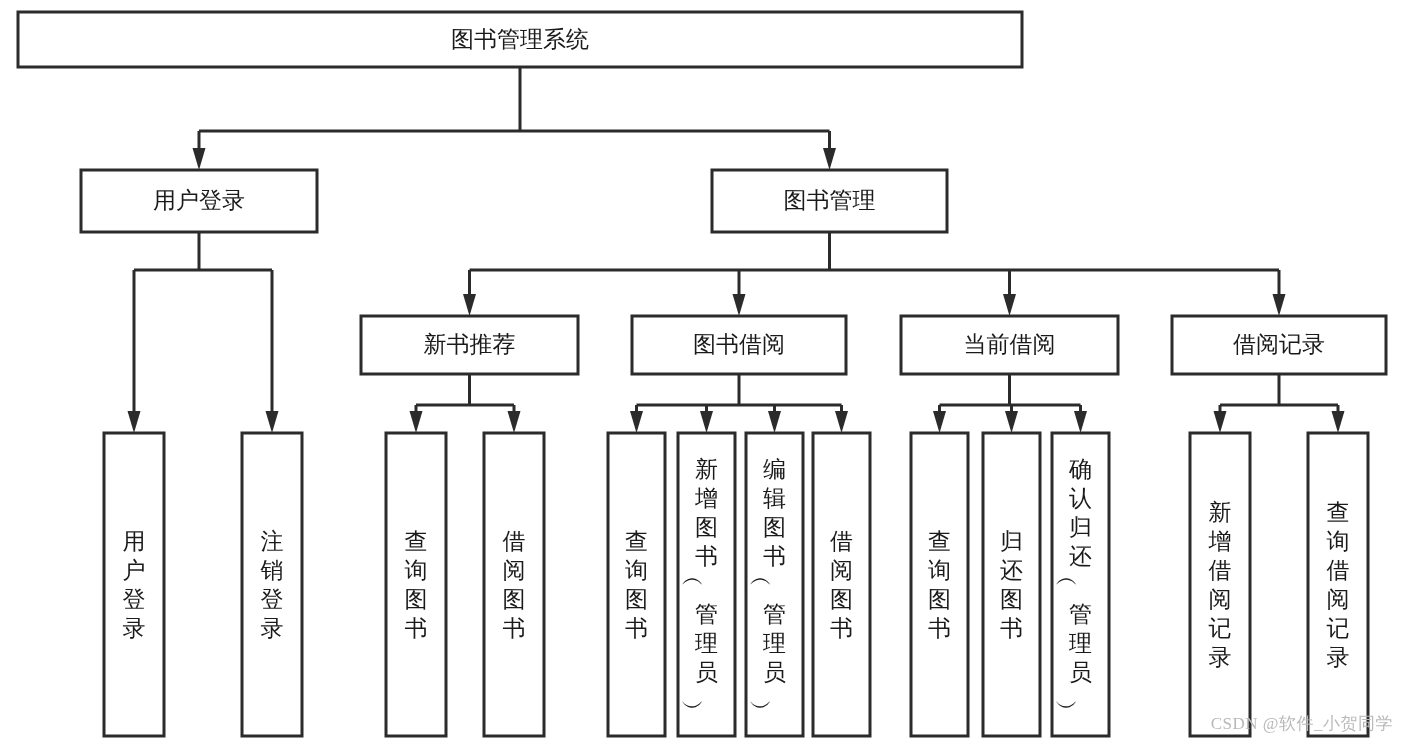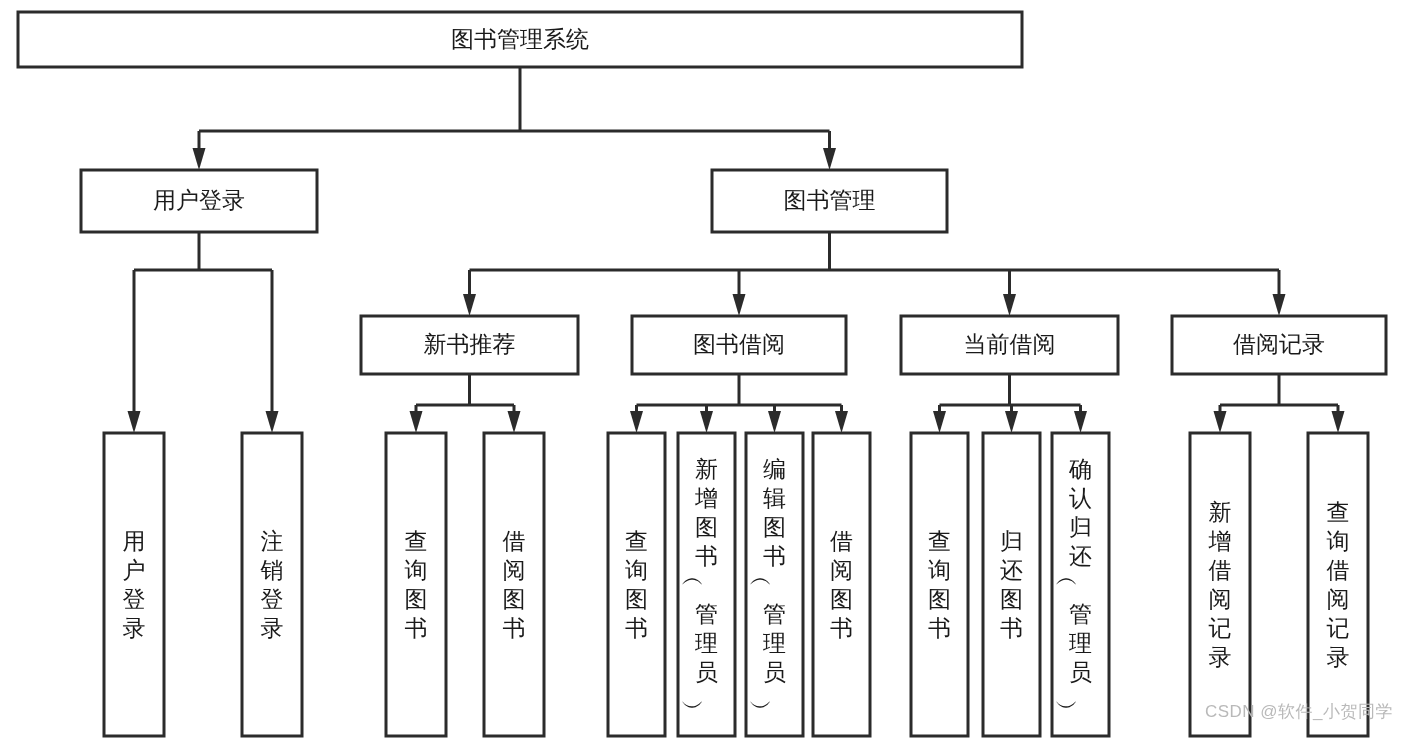--- a/index.html
+++ b/index.html
@@ -51,22 +51,22 @@
   }
   .node-label-v {
     font-family: "Liberation Sans", "DejaVu Sans", sans-serif;
     font-size: 23px;
     fill: #1a1a1a;
     text-anchor: middle;
   }
   .watermark {
     position: absolute;
     right: 12px;
-    bottom: 24px;
-    font-family: Liberation Sans, sans-serif;
+    bottom: 12px;
+    font-family: Liberation Serif, serif;
     font-size: 17px;
     color: #b9b9b9;
     letter-spacing: 0.5px;
     white-space: nowrap;
     user-select: none;
   }
 </style>
 </head>
 <body>
 

